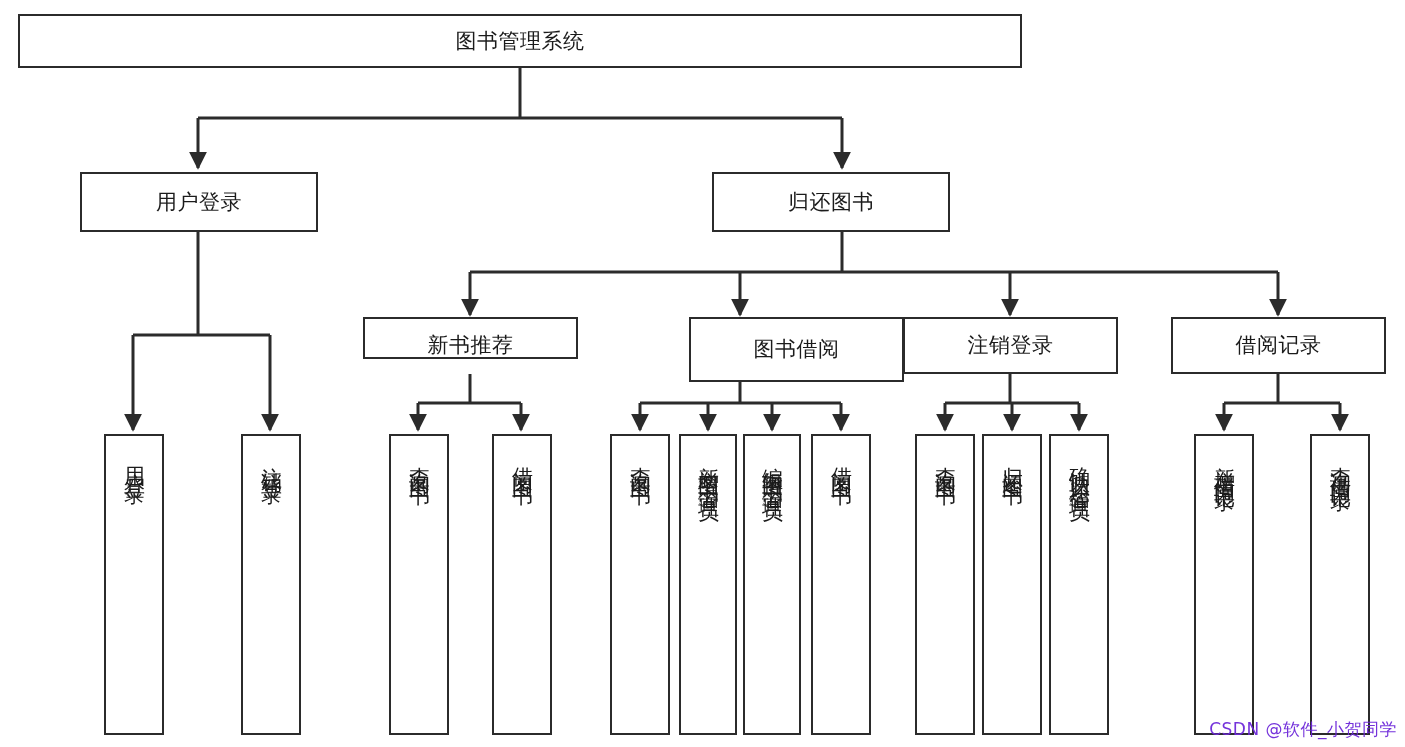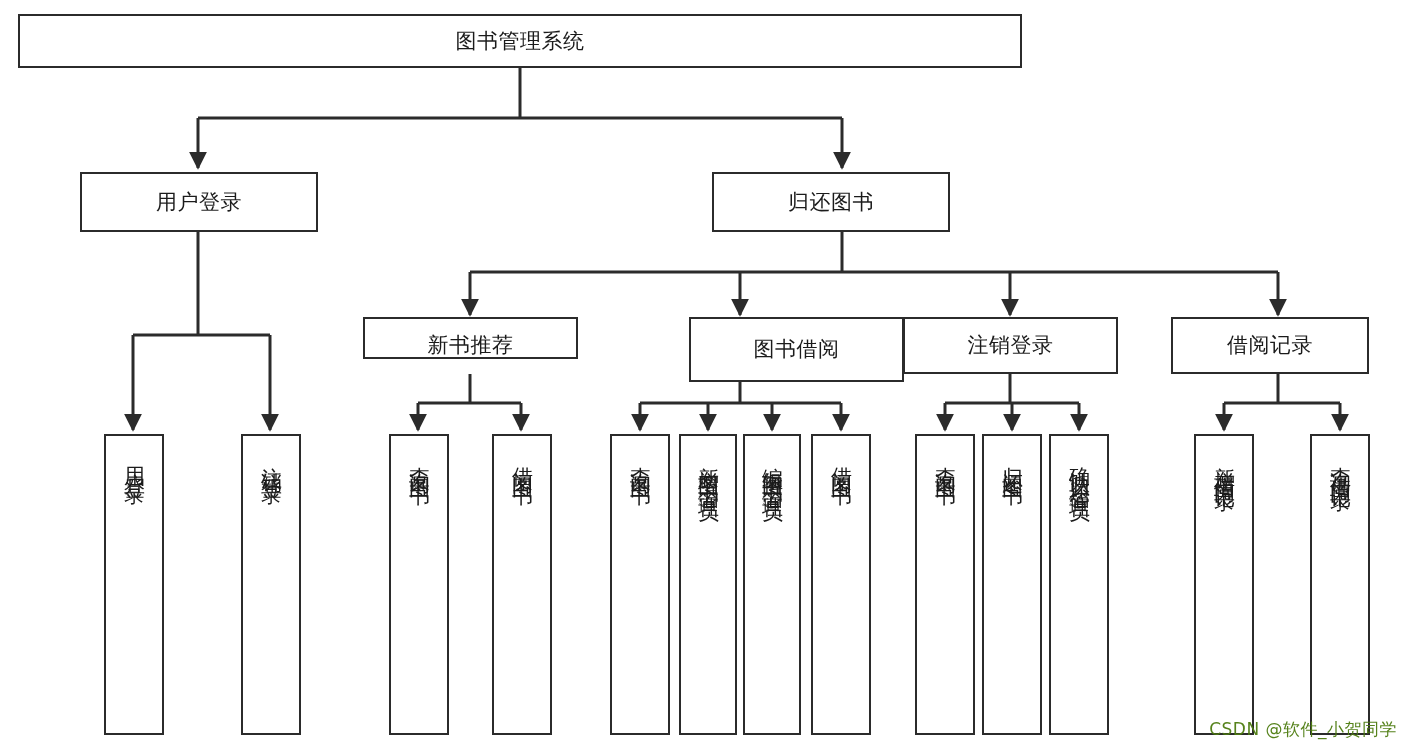--- a/index.html
+++ b/index.html
@@ -59,21 +59,21 @@
     line-height: 1;
   }
   .node.vertical.tall .node-label {
     letter-spacing: 5px;
   }
   #watermark {
     position: absolute;
     right: 8px;
     bottom: 6px;
     font-size: 17px;
-    color: #4d7c0f;
+    color: #6d28d9;
     letter-spacing: 0.5px;
     white-space: nowrap;
     opacity: 0.95;
   }
 </style>
 </head>
 <body>
 
 <div id="canvas">
 
@@ -144,21 +144,21 @@
   </div>
 
   <div class="node" style="left:652px; top:317px; width:215px; height:65px;margin-left:37px;">
     <span class="node-label">图书借阅</span>
   </div>
 
   <div class="node" style="left:903px; top:317px; width:215px; height:57px;">
     <span class="node-label">注销登录</span>
   </div>
 
-  <div class="node" style="left:1171px; top:317px; width:198px; height:57px;">
+  <div class="node" style="left:1171px; top:317px; width:215px; height:57px;">
     <span class="node-label">借阅记录</span>
   </div>
 
   <div class="node vertical" style="left:104px; top:434px; width:60px; height:301px;">
     <span class="node-label">用户登录</span>
   </div>
 
   <div class="node vertical" style="left:241px; top:434px; width:60px; height:301px;">
     <span class="node-label">注销登录</span>
   </div>

